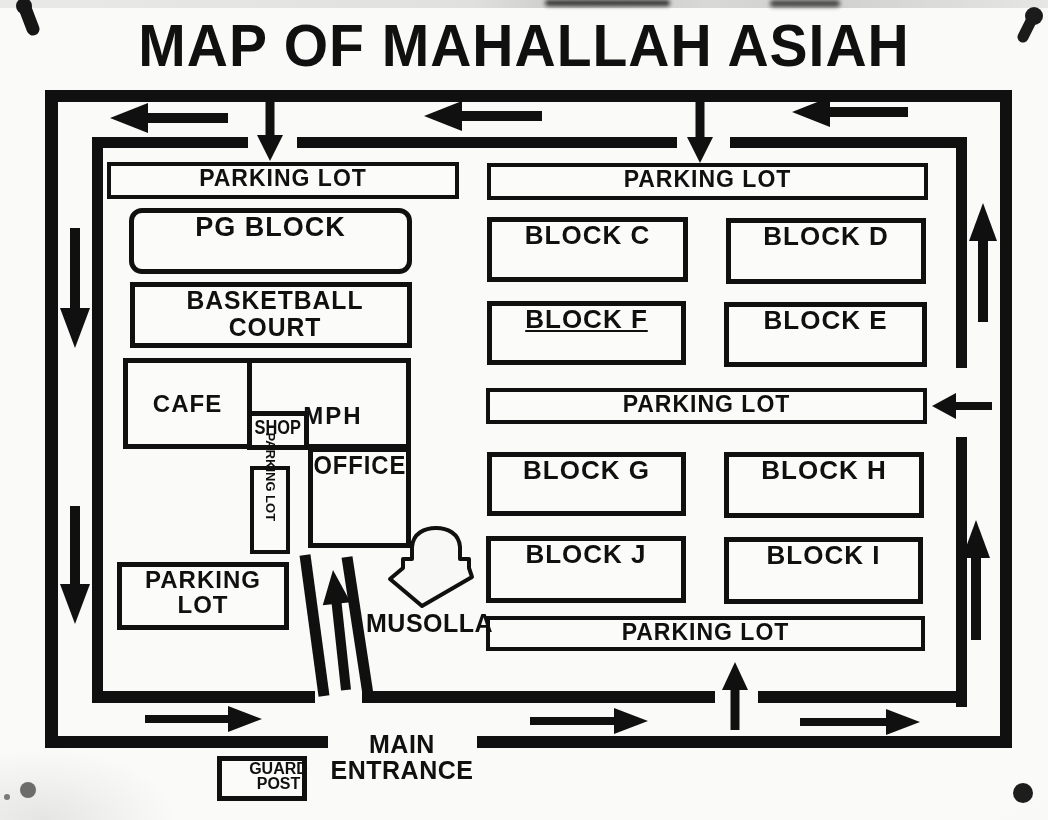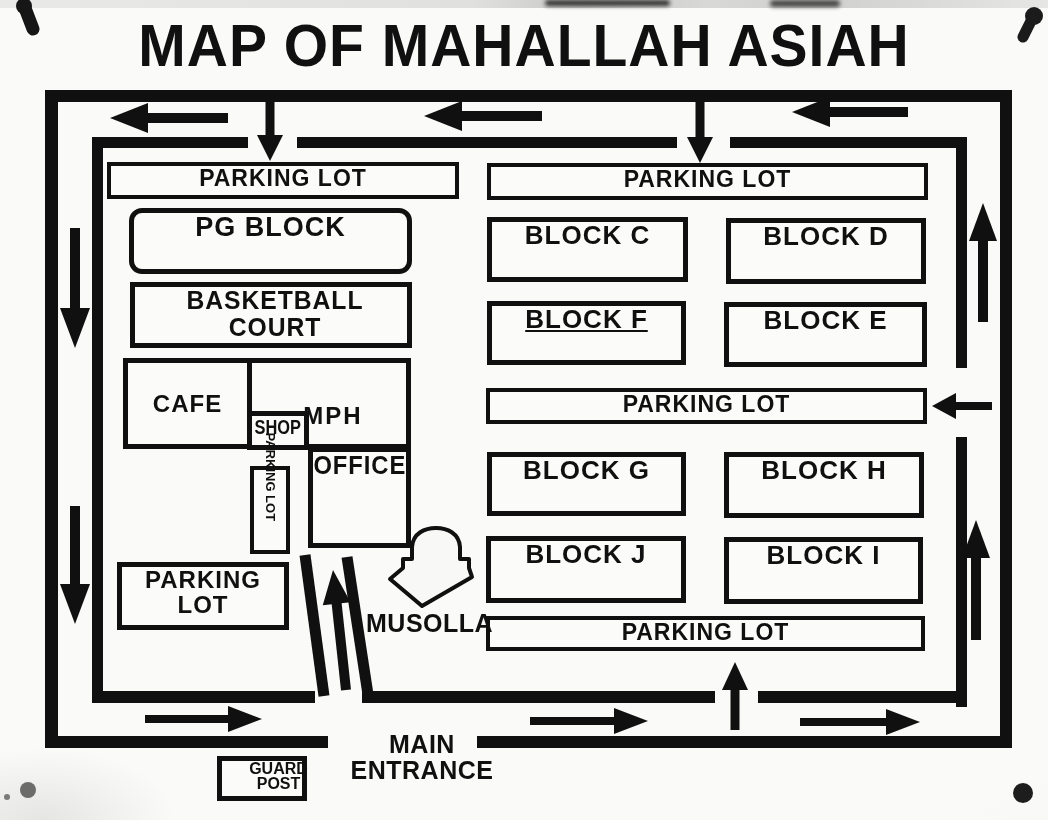--- a/index.html
+++ b/index.html
@@ -123,21 +123,21 @@
   <div class="box bldg" style="left:724px;top:537px;width:199px;height:67px;">
     <span>BLOCK I</span>
   </div>
   <div class="box lot" style="left:486px;top:616px;width:439px;height:35px;">
     <span>PARKING LOT</span>
   </div>
 
   <div class="label" style="left:366px;top:609px;width:116px;font-size:25px;letter-spacing:.5px;">
     <span>MUSOLLA</span>
   </div>
-  <div class="label" style="left:327px;top:731px;width:150px;font-size:25px;line-height:26px;letter-spacing:.5px;margin-left:20px;">
+  <div class="label" style="left:327px;top:731px;width:150px;font-size:25px;line-height:26px;letter-spacing:.5px;">
     <div>MAIN</div>
     <div>ENTRANCE</div>
   </div>
   <div class="box" style="left:217px;top:756px;width:90px;height:45px;font-size:16px;line-height:15px;padding-left:33px;">
     <div>
       <div>GUARD</div>
       <div>POST</div>
     </div>
   </div>
 

